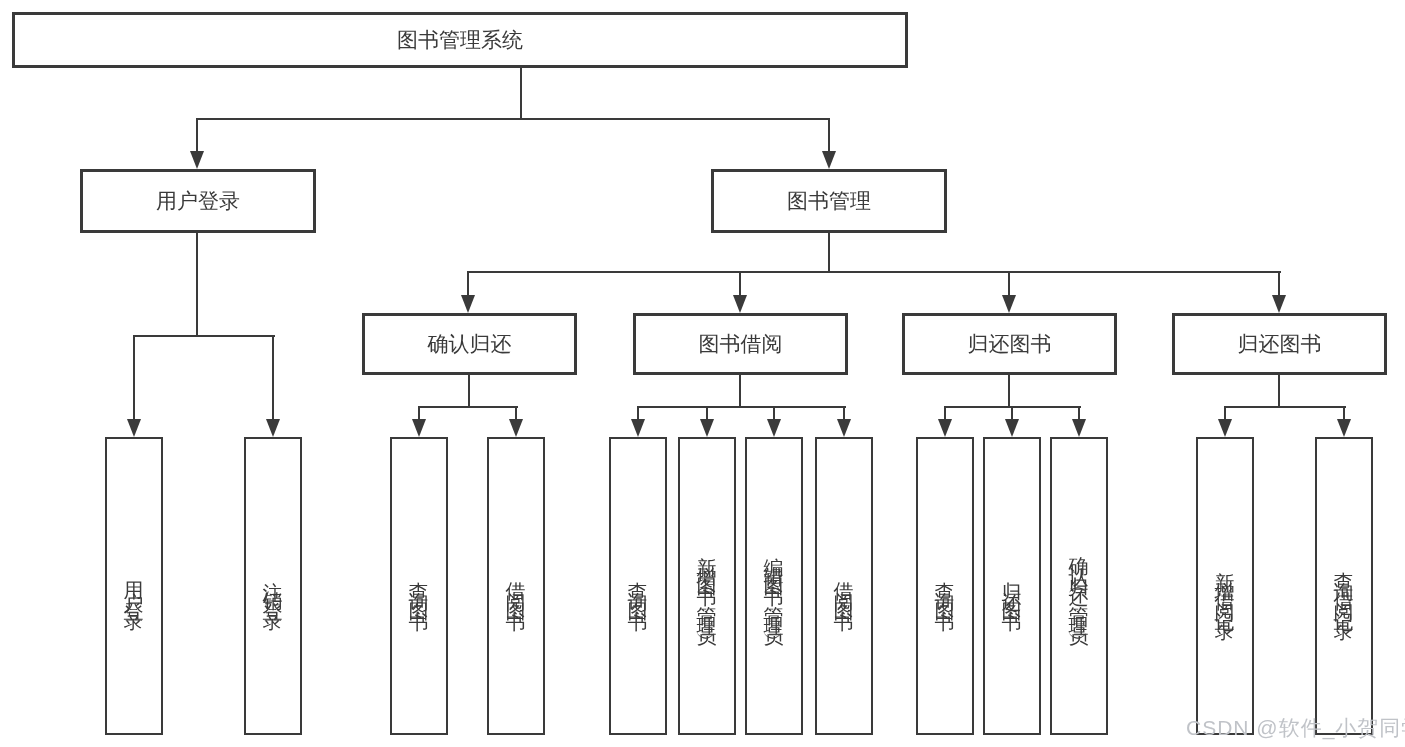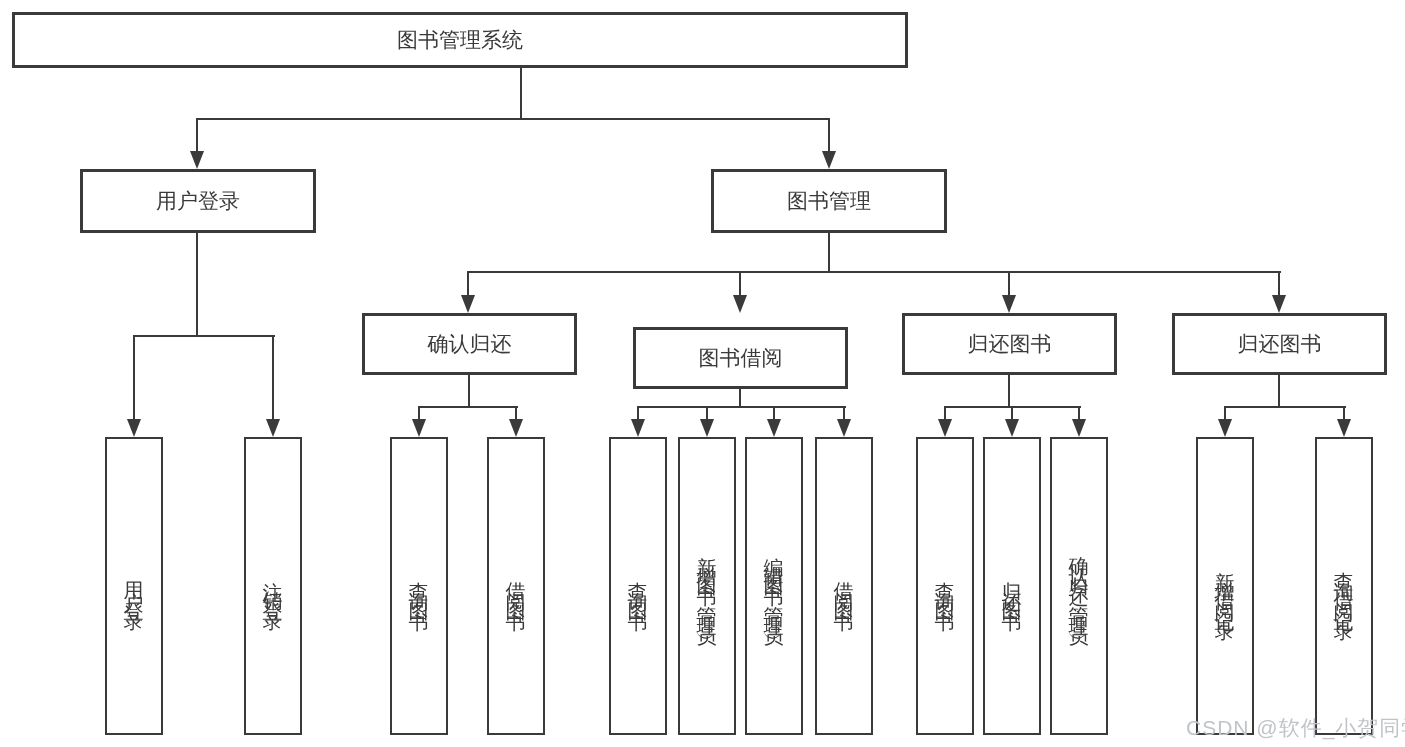--- a/index.html
+++ b/index.html
@@ -104,21 +104,21 @@
   <div class="line" style="left:739px;top:271px;width:2px;height:26px"></div>
   <div class="arrow" style="left:733px;top:295px"></div>
   <div class="line" style="left:1008px;top:271px;width:2px;height:26px"></div>
   <div class="arrow" style="left:1002px;top:295px"></div>
   <div class="line" style="left:1278px;top:271px;width:2px;height:26px"></div>
   <div class="arrow" style="left:1272px;top:295px"></div>
 
   <div class="node h" style="left:362px;top:313px;width:215px;height:62px">
     <span>确认归还</span>
   </div>
-  <div class="node h" style="left:633px;top:327px;width:215px;height:62px">
+  <div class="node h" style="left:633px;top:313px;width:215px;height:62px">
     <span>图书借阅</span>
   </div>
   <div class="node h" style="left:902px;top:313px;width:215px;height:62px">
     <span>归还图书</span>
   </div>
   <div class="node h" style="left:1172px;top:313px;width:215px;height:62px">
     <span>归还图书</span>
   </div>
 
   <div class="line" style="left:468px;top:375px;width:2px;height:33px"></div>

